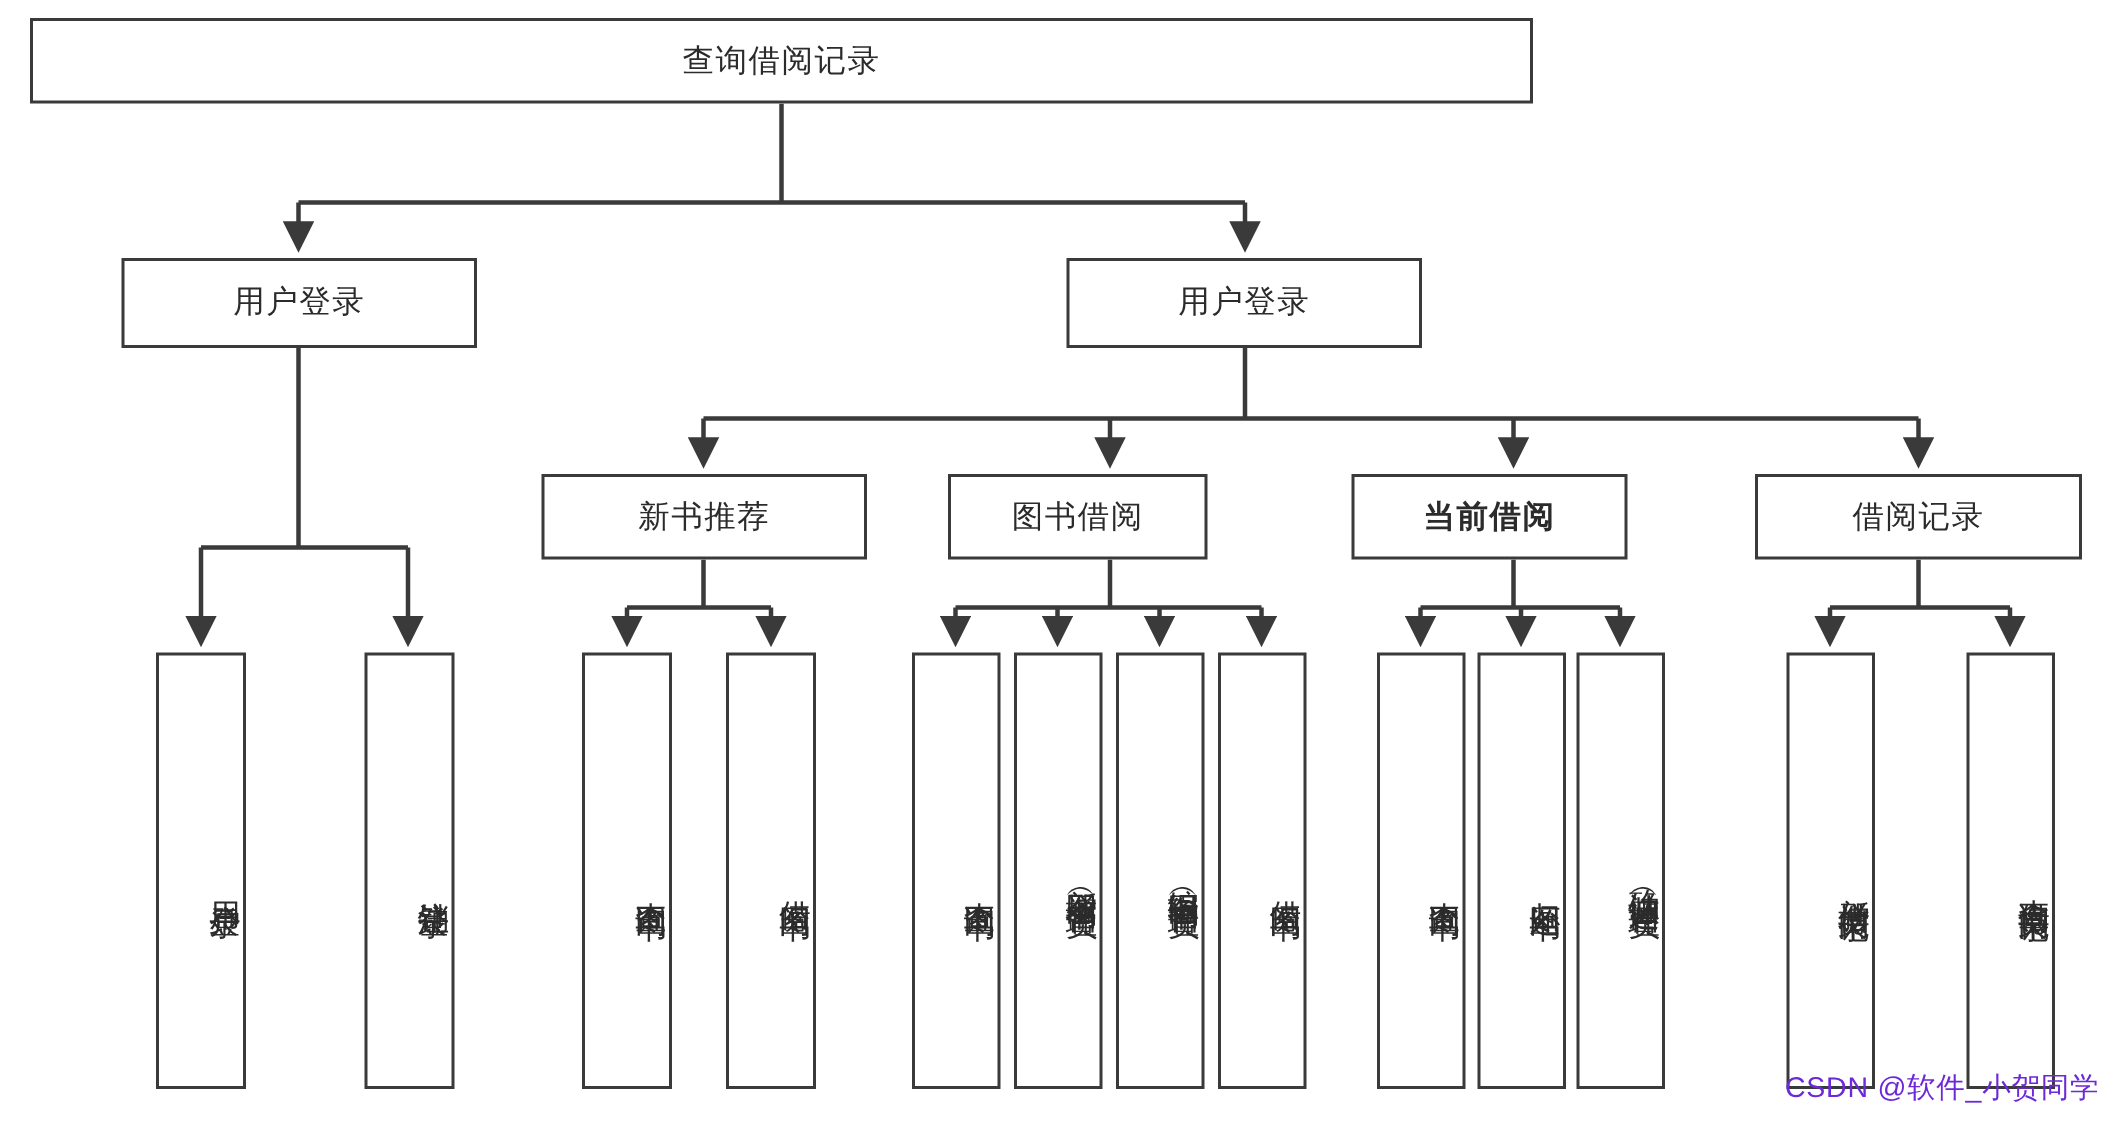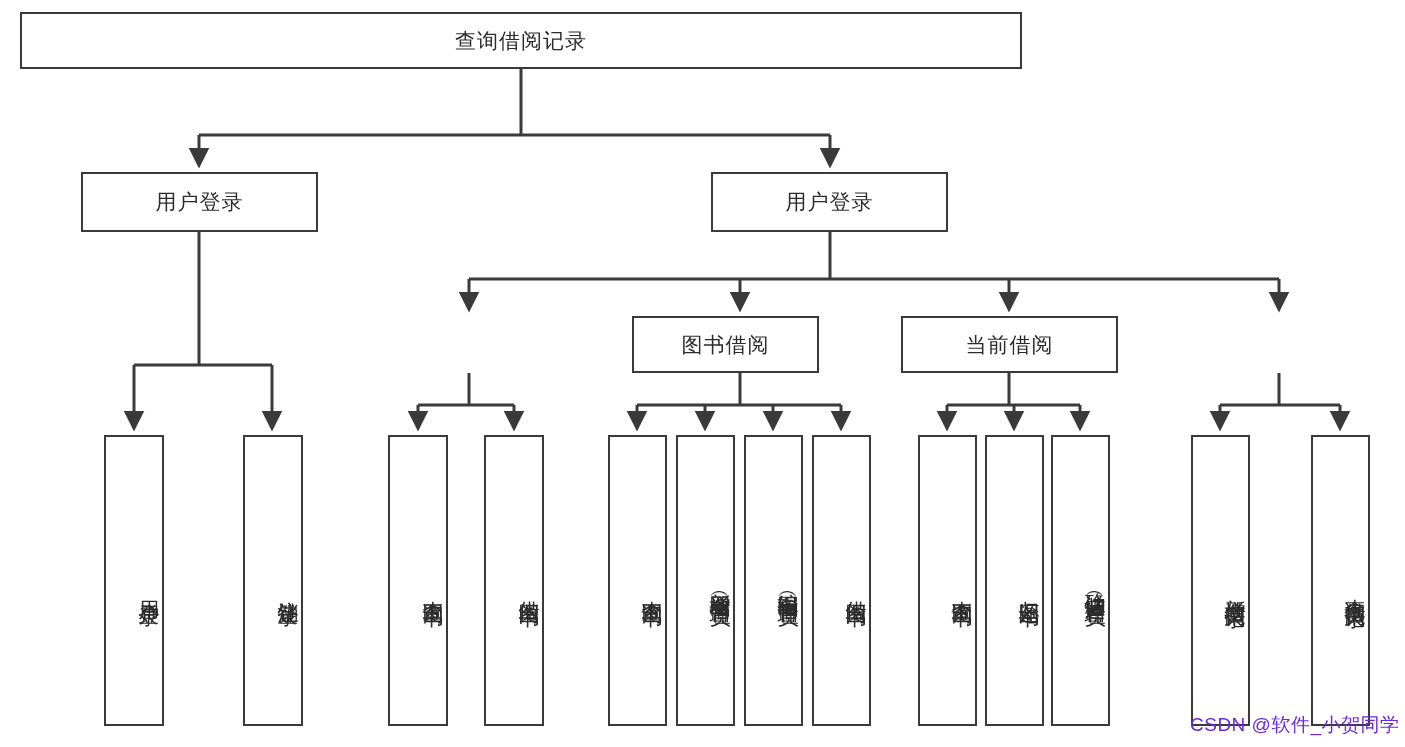--- a/index.html
+++ b/index.html
@@ -122,25 +122,31 @@
     <span>查询借阅记录</span>
   </div>
 
   <div class="node node-h" style="left:81px; top:172px; width:237px; height:60px;">
     <span>用户登录</span>
   </div>
   <div class="node node-h" style="left:711px; top:172px; width:237px; height:60px;">
     <span>用户登录</span>
   </div>
 
-  <div class="node node-h" style="left:632px; top:316px; width:187px; height:57px;">
+  <div class="node node-h" style="left:361px; top:316px; width:217px; height:57px;">
+    <span>新书推荐</span>
+  </div>
+  <div class="node node-h" style="left:632px; top:316px; width:173px; height:57px;">
     <span>图书借阅</span>
   </div>
-  <div class="node node-h" style="left:901px; top:316px; width:217px; height:57px;">
+  <div class="node node-h" style="left:901px; top:316px; width:184px; height:57px;font-weight:bold;">
     <span>当前借阅</span>
+  </div>
+  <div class="node node-h" style="left:1170px; top:316px; width:218px; height:57px;">
+    <span>借阅记录</span>
   </div>
 
   <div class="node node-v" style="left:104px; top:435px; width:60px; height:291px;">
     <span>用户登录</span>
   </div>
   <div class="node node-v" style="left:243px; top:435px; width:60px; height:291px;">
     <span>注销登录</span>
   </div>
 
   <div class="node node-v" style="left:388px; top:435px; width:60px; height:291px;">

